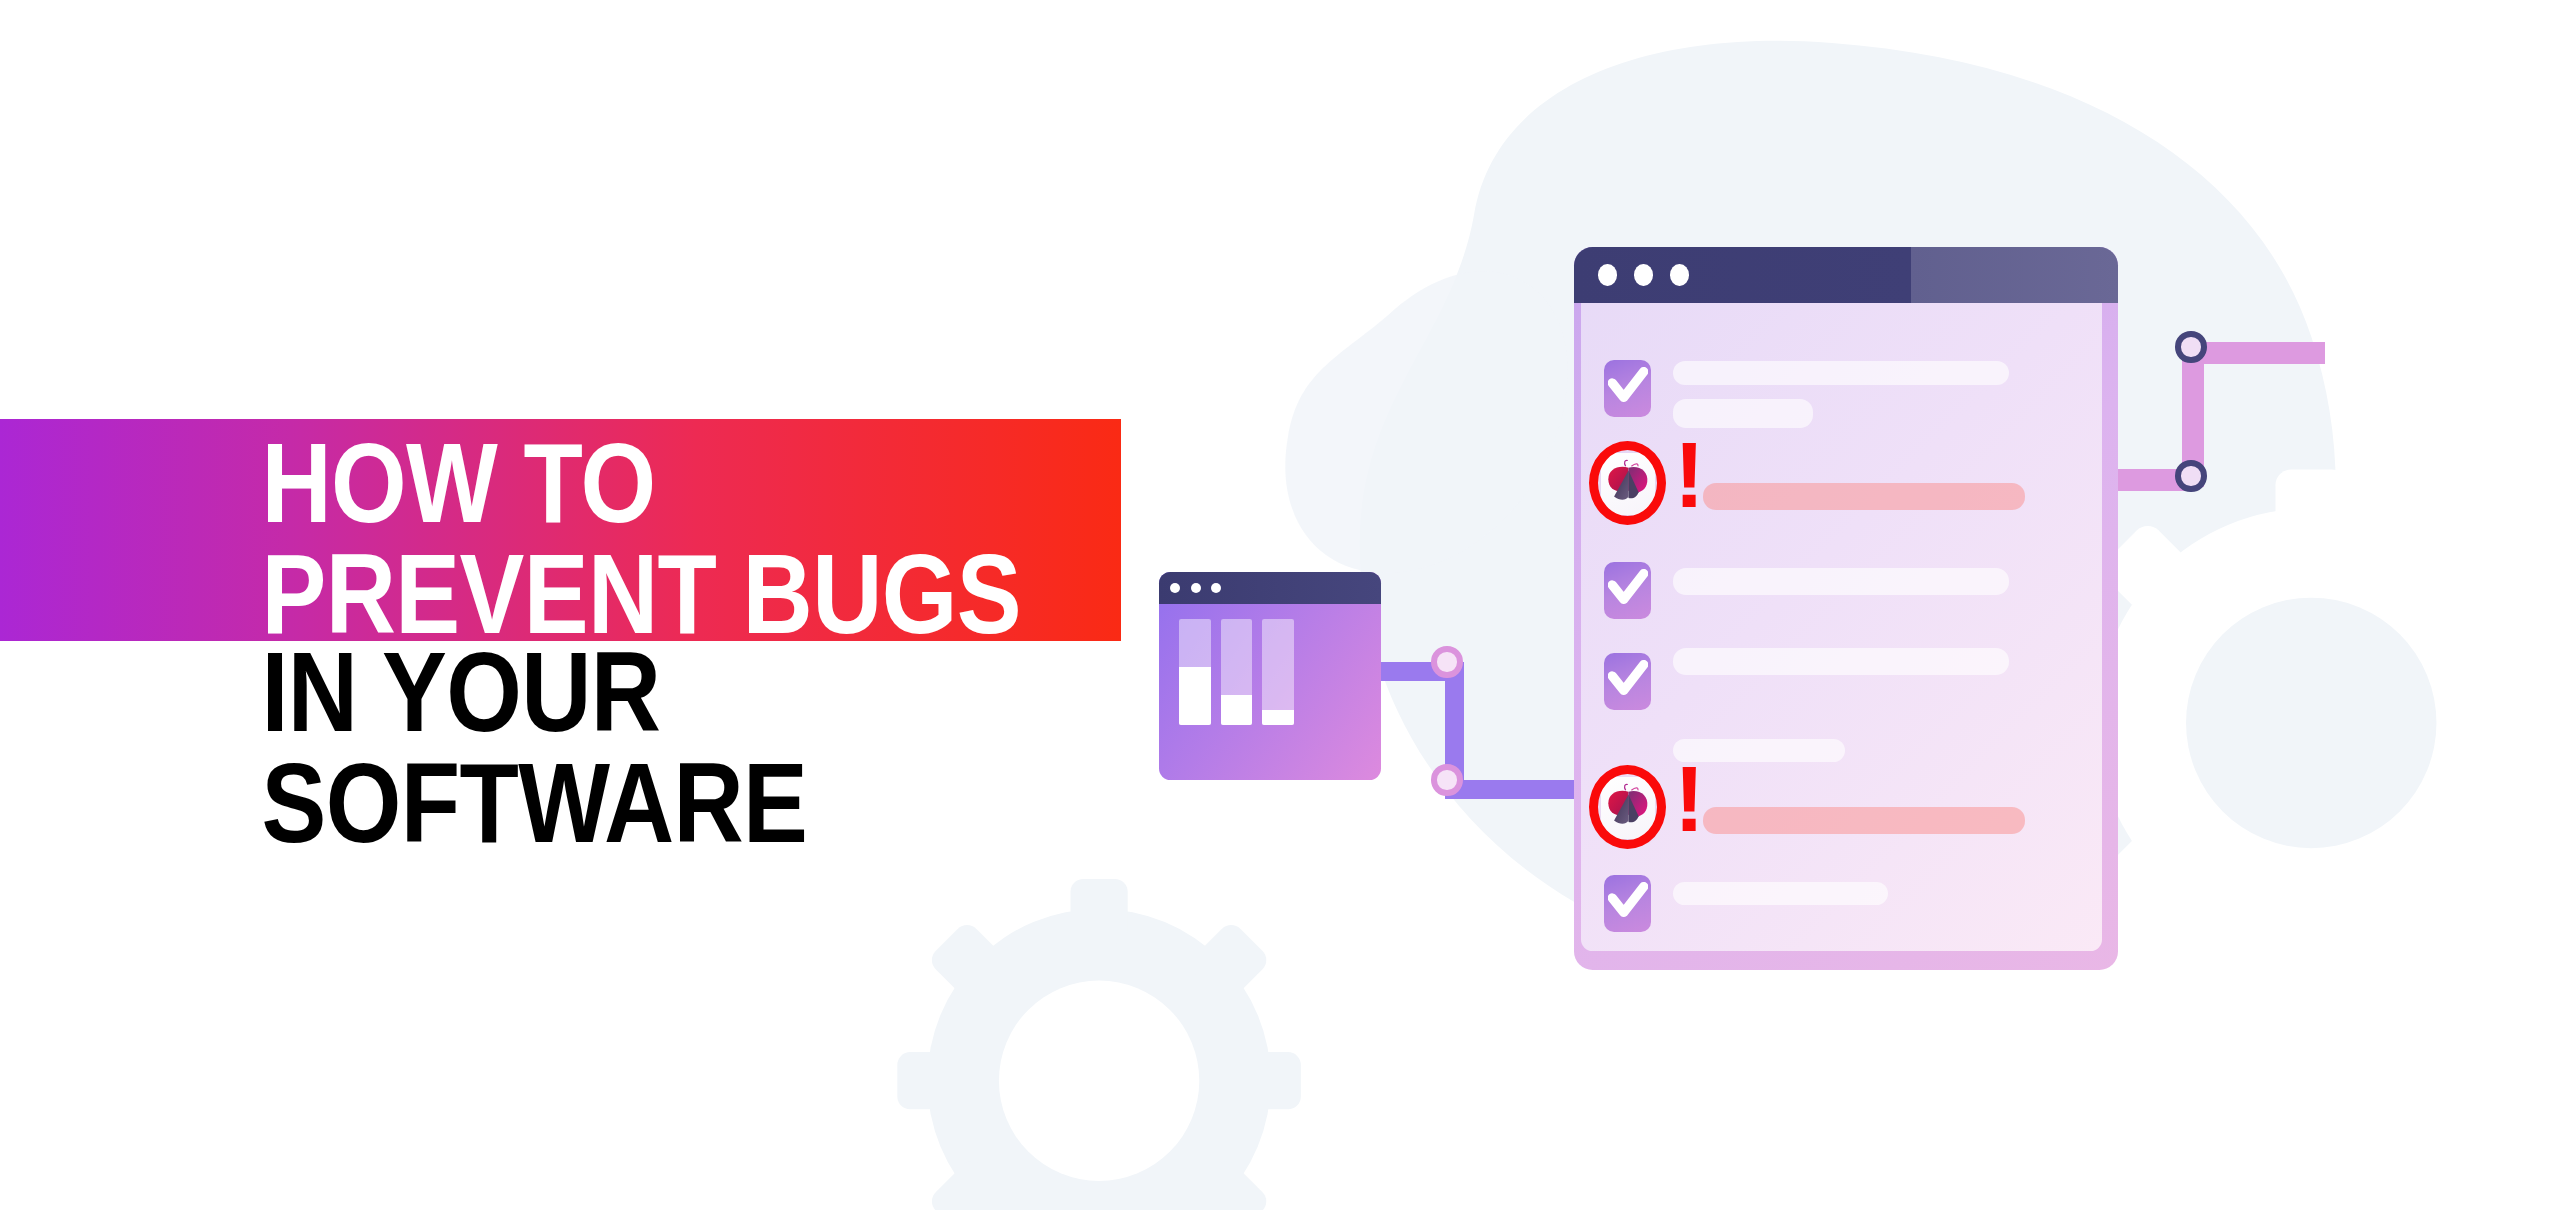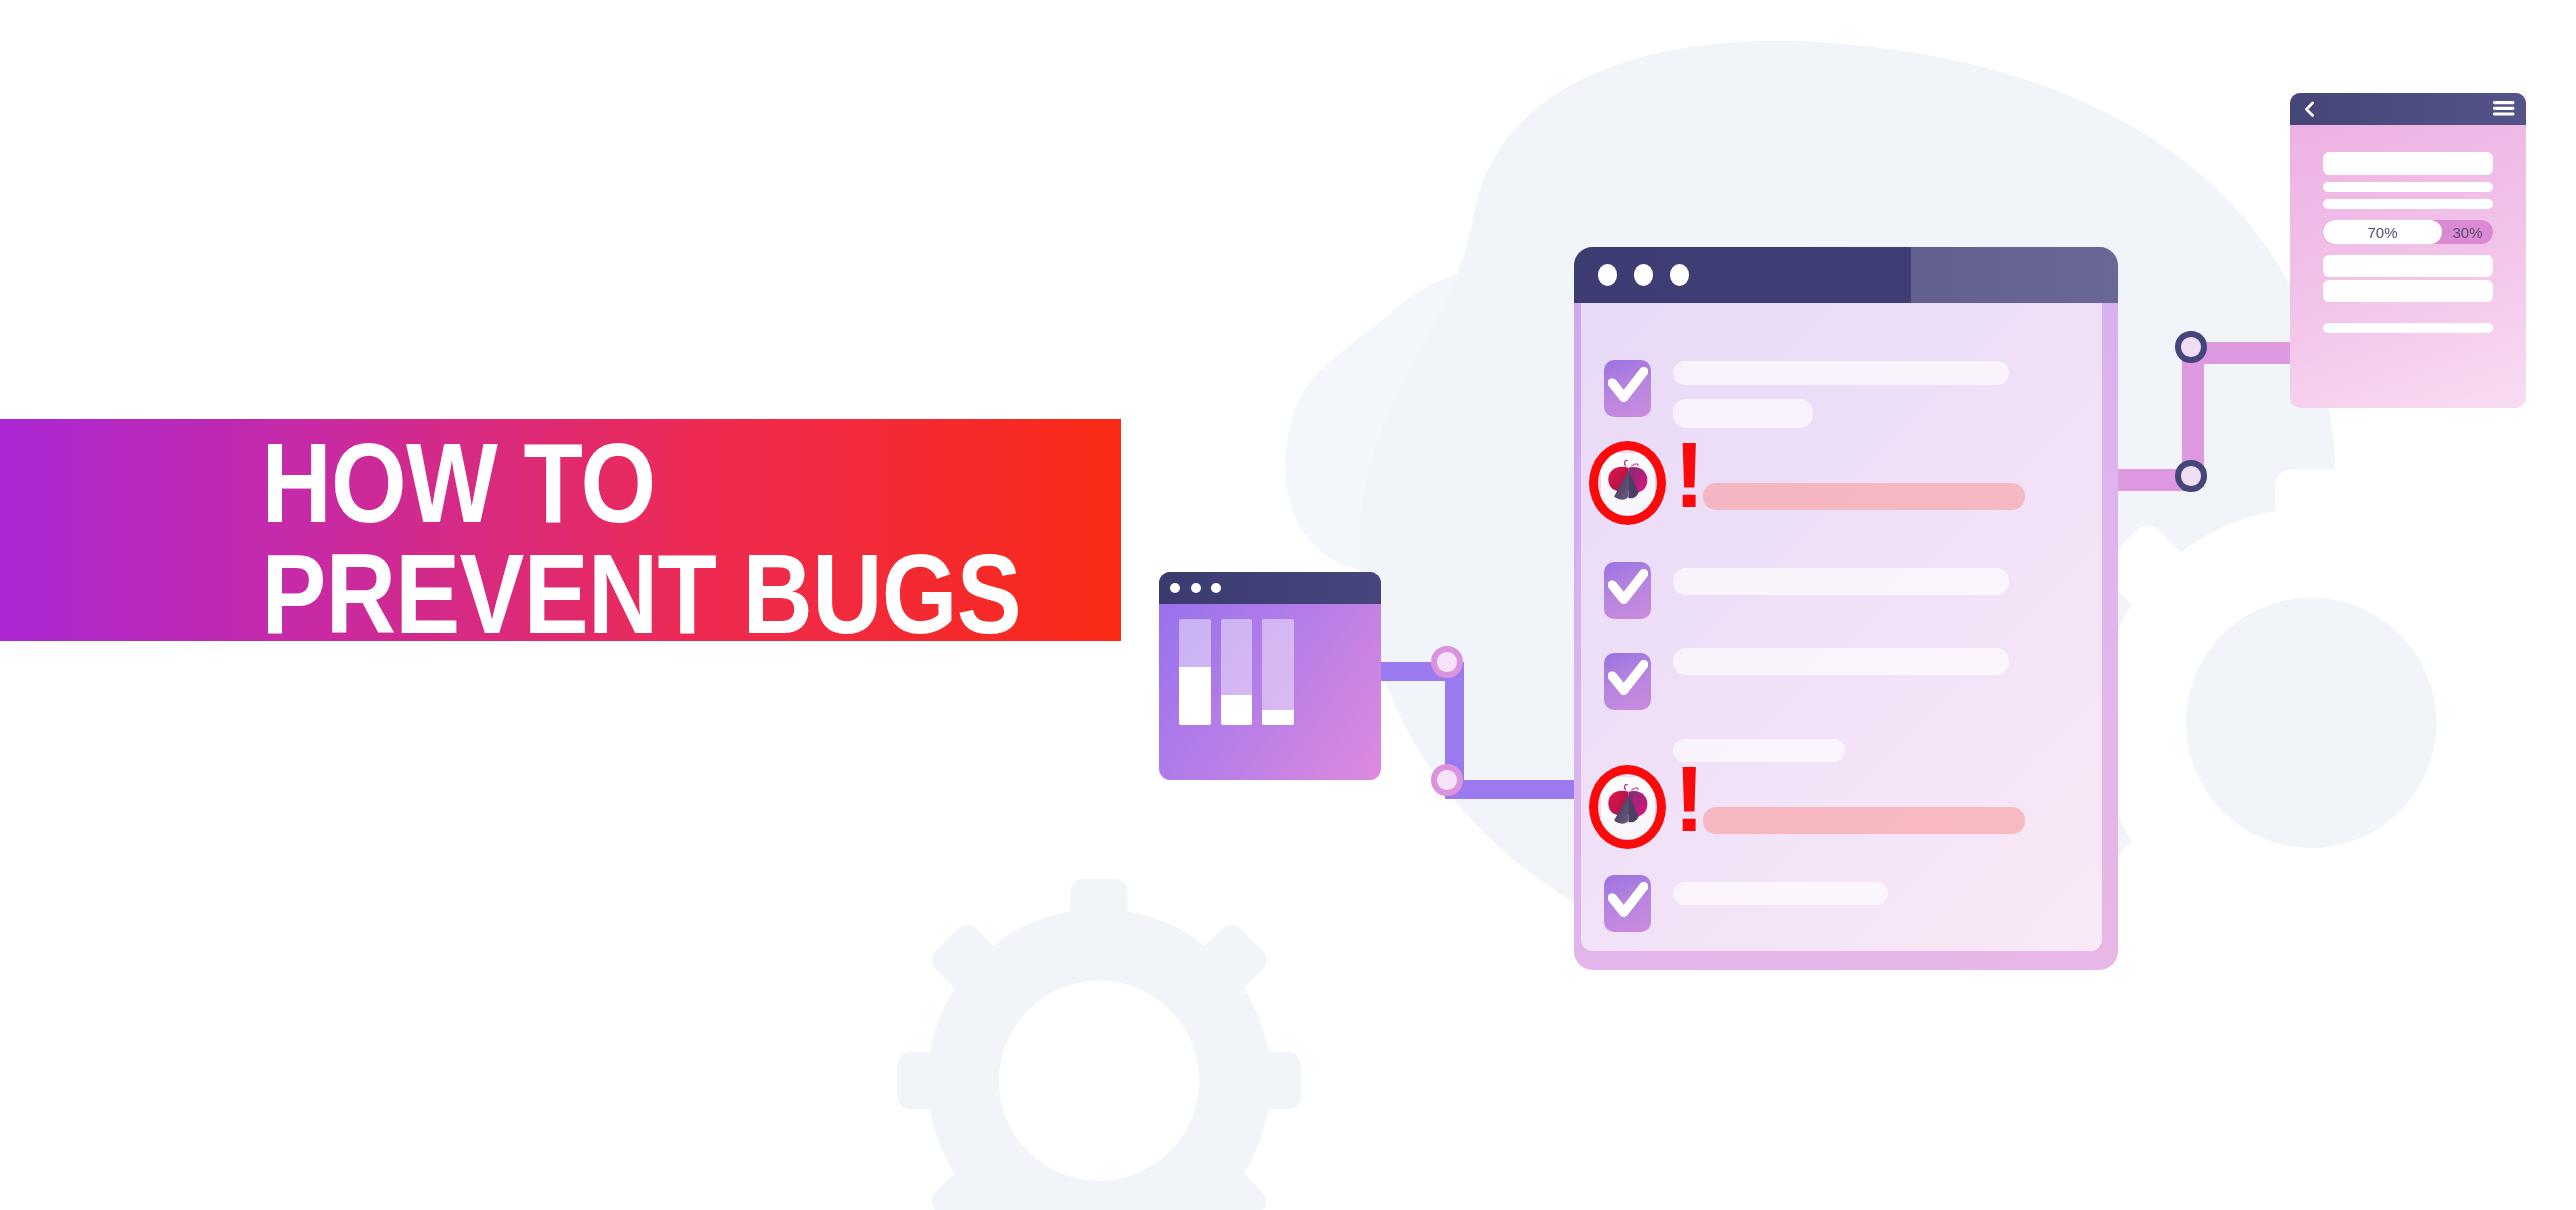--- a/index.html
+++ b/index.html
@@ -194,20 +194,24 @@
   </svg>
 
   <div class="hl-band"></div>
 
 
   <div class="band-text">
     <div class="hl-line hl-light">HOW TO</div>
     <div class="hl-line hl-light">PREVENT BUGS</div>
   </div>
 
+  <div class="headline" style="top:637px">
+    <div class="hl-line hl-dark">IN YOUR</div>
+    <div class="hl-line hl-dark">SOFTWARE</div>
+  </div>
 
   <div class="conn purple ill" style="left:1377px;top:662px;width:86px;height:18.6px;"></div>
   <div class="conn purple ill" style="left:1445px;top:662px;width:18.6px;height:136px;"></div>
   <div class="conn purple ill" style="left:1445px;top:780px;width:136px;height:18.6px;"></div>
   <div class="node pinknode ill" style="left:1431px;top:646px;"></div>
   <div class="node pinknode ill" style="left:1431px;top:764px;"></div>
 
   <div class="conn ill" style="left:2100px;top:469px;width:93px;height:21.5px;"></div>
   <div class="conn ill" style="left:2182px;top:351px;width:21.5px;height:136px;"></div>
   <div class="conn ill" style="left:2182px;top:342px;width:143px;height:21.5px;"></div>
@@ -229,46 +233,20 @@
         </div>
       <div class="col">
           <div class="fill" style="height:28%"></div>
         </div>
       <div class="col">
           <div class="fill" style="height:14%"></div>
         </div>
     </div>
   </div>
 
-  <div class="ill win-phone">
-    <div class="frame"></div>
-    <div class="titlebar">
-      <svg width="18.6" height="18.6" viewBox="0 0 24 24" style="position:absolute;left:11.4px;top:7.2px;">
-        <path d="M15 4 L7 12 L15 20" fill="none" stroke="#ffffff" stroke-width="3.6" stroke-linecap="round" stroke-linejoin="round"></path>
-      </svg>
-      <svg width="21.5" height="15.7" viewBox="0 0 30 22" style="position:absolute;right:11.4px;top:7.9px;">
-        <rect x="0" y="0" width="30" height="4.5" rx="2" fill="#ffffff"></rect>
-        <rect x="0" y="8" width="30" height="4.5" rx="2" fill="#ffffff"></rect>
-        <rect x="0" y="16" width="30" height="4.5" rx="2" fill="#ffffff"></rect>
-      </svg>
-    </div>
-
-    <div class="pbar" style="top:59px;width:170px;height:23px;border-radius:6.4px;"></div>
-    <div class="pbar" style="top:89px;width:170px;height:10px;"></div>
-    <div class="pbar" style="top:106px;width:170px;height:10px;"></div>
-
-    <div class="prog" style="top:127px;">
-      <div class="fill70">70%</div>
-      <div class="rest30">30%</div>
-    </div>
-
-    <div class="pbar" style="top:162px;width:170px;height:21.5px;"></div>
-    <div class="pbar" style="top:187px;width:170px;height:21.5px;"></div>
-    <div class="pbar" style="top:230px;width:170px;height:10px;"></div>
-  </div>
 
   <div class="ill win-main">
     <div class="frame"></div>
     <div class="screen"></div>
     <div class="titlebar">
       <div class="dots">
         <span class="dot"></span>
         <span class="dot"></span>
         <span class="dot"></span>
       </div>

